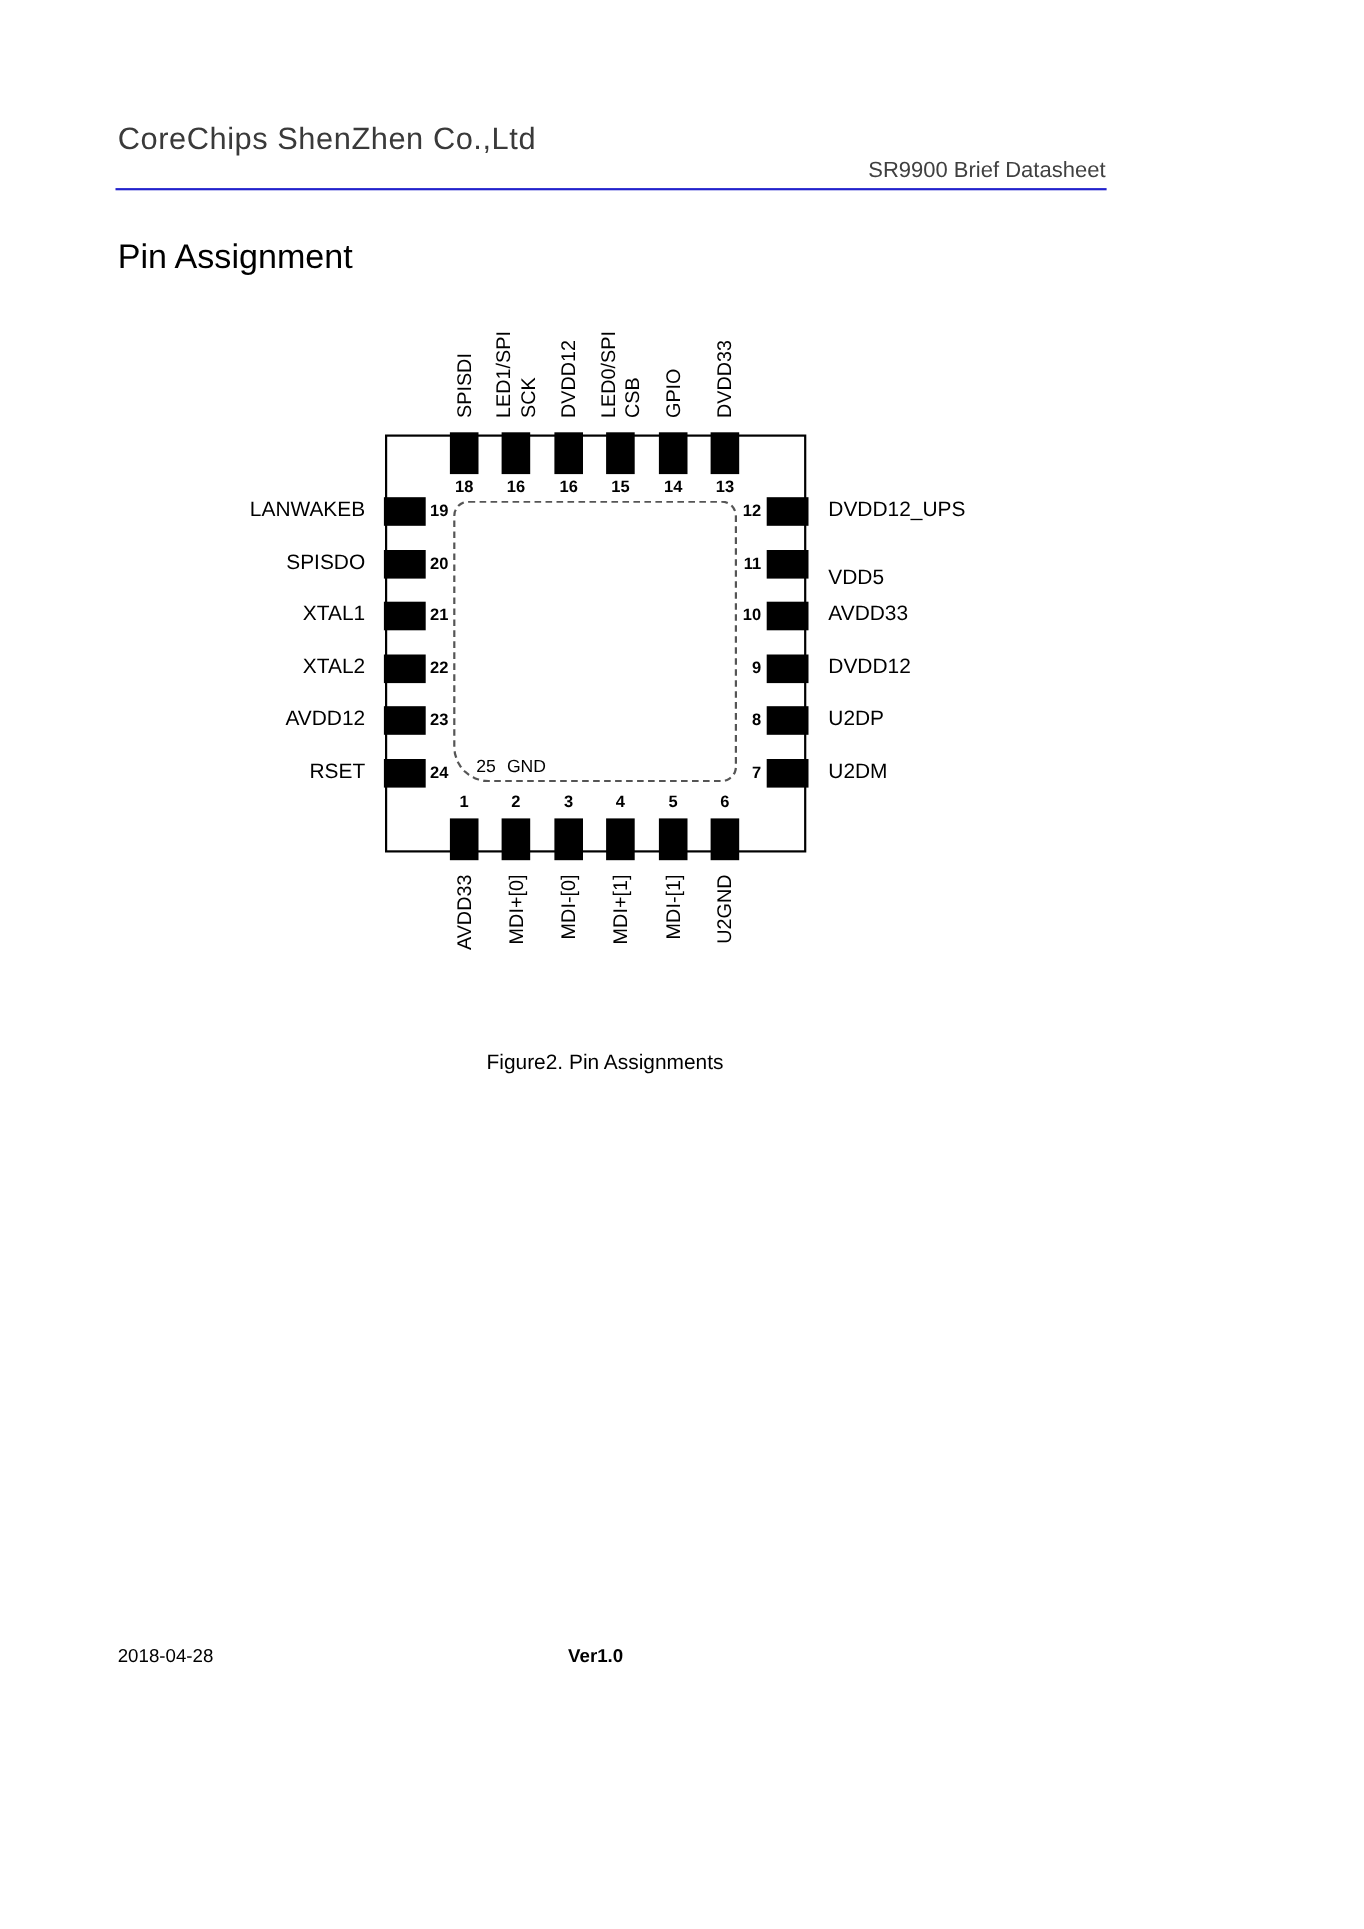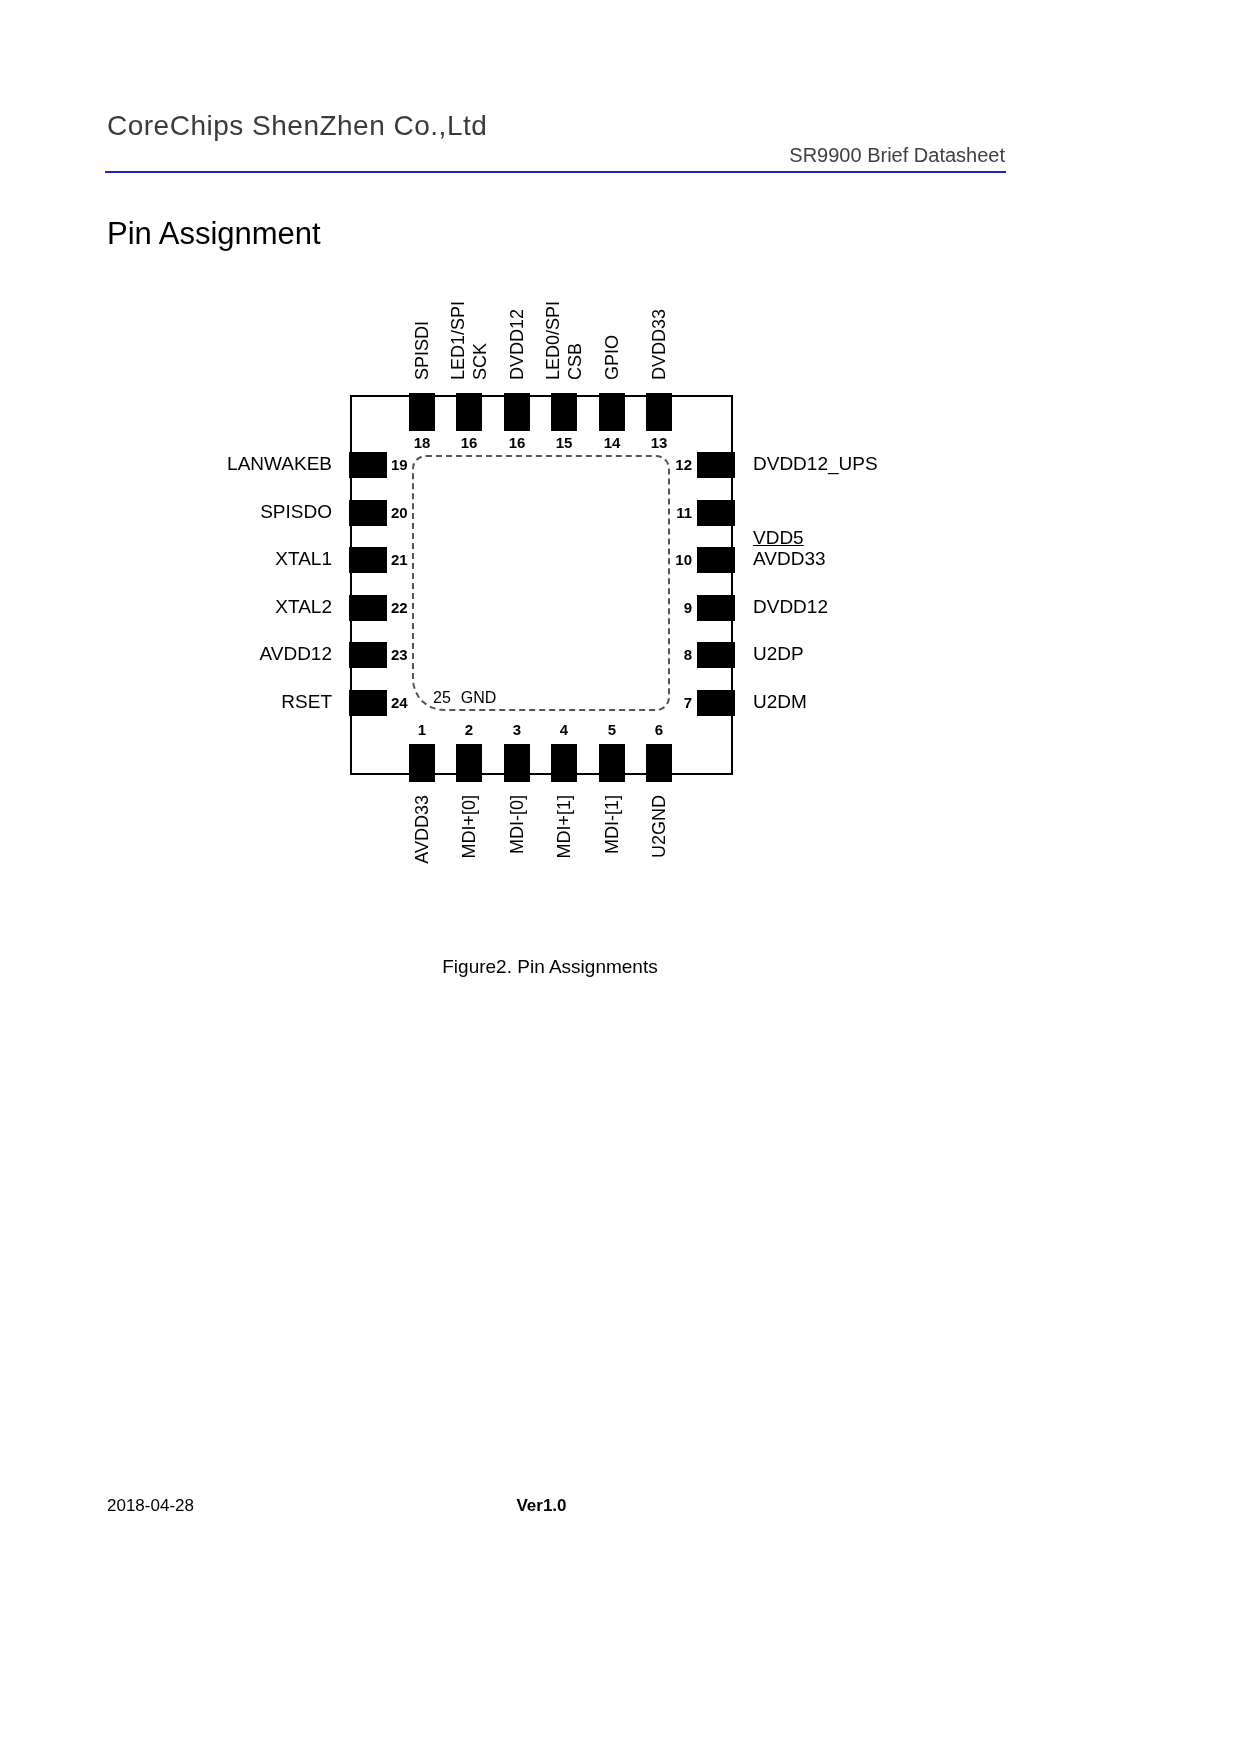--- a/index.html
+++ b/index.html
@@ -149,21 +149,21 @@
       <div style="position: absolute; left: 391px; top: 646px; width: 34px; text-align: left; font: bold 15px &quot;Liberation Sans&quot;, &quot;DejaVu Sans&quot;, sans-serif;">23</div>
       <div style="position: absolute; left: 100px; top: 643px; width: 232px; text-align: right; font-size: 19px; white-space: nowrap;">AVDD12</div>
       <div style="position: absolute; left: 349px; top: 690px; width: 38px; height: 26px; background: rgb(0, 0, 0);"></div>
       <div style="position: absolute; left: 391px; top: 694px; width: 34px; text-align: left; font: bold 15px &quot;Liberation Sans&quot;, &quot;DejaVu Sans&quot;, sans-serif;">24</div>
       <div style="position: absolute; left: 100px; top: 691px; width: 232px; text-align: right; font-size: 19px; white-space: nowrap;">RSET</div>
       <div style="position: absolute; left: 697px; top: 452px; width: 38px; height: 26px; background: rgb(0, 0, 0);"></div>
       <div style="position: absolute; left: 658px; top: 456px; width: 34px; text-align: right; font: bold 15px &quot;Liberation Sans&quot;, &quot;DejaVu Sans&quot;, sans-serif;">12</div>
       <div style="position: absolute; left: 753px; top: 453px; text-align: center; font-size: 19px; white-space: nowrap;">DVDD12_UPS</div>
       <div style="position: absolute; left: 697px; top: 500px; width: 38px; height: 26px; background: rgb(0, 0, 0);"></div>
       <div style="position: absolute; left: 658px; top: 504px; width: 34px; text-align: right; font: bold 15px &quot;Liberation Sans&quot;, &quot;DejaVu Sans&quot;, sans-serif;">11</div>
-      <div style="position: absolute; left: 753px; top: 527px; text-align: right; font-size: 19px; white-space: nowrap; text-decoration: underline;">VDD5</div>
+      <div style="position: absolute; left: 753px; top: 515px; text-align: right; font-size: 19px; white-space: nowrap;">VDD5</div>
       <div style="position: absolute; left: 697px; top: 547px; width: 38px; height: 26px; background: rgb(0, 0, 0);"></div>
       <div style="position: absolute; left: 658px; top: 551px; width: 34px; text-align: right; font: bold 15px &quot;Liberation Sans&quot;, &quot;DejaVu Sans&quot;, sans-serif;">10</div>
       <div style="position: absolute; left: 753px; top: 548px; text-align: left; font-size: 19px; white-space: nowrap;">AVDD33</div>
       <div style="position: absolute; left: 697px; top: 595px; width: 38px; height: 26px; background: rgb(0, 0, 0);"></div>
       <div style="position: absolute; left: 658px; top: 599px; width: 34px; text-align: right; font: bold 15px &quot;Liberation Sans&quot;, &quot;DejaVu Sans&quot;, sans-serif;">9</div>
       <div style="position: absolute; left: 753px; top: 596px; text-align: left; font-size: 19px; white-space: nowrap;">DVDD12</div>
       <div style="position: absolute; left: 697px; top: 642px; width: 38px; height: 26px; background: rgb(0, 0, 0);"></div>
       <div style="position: absolute; left: 658px; top: 646px; width: 34px; text-align: right; font: bold 15px &quot;Liberation Sans&quot;, &quot;DejaVu Sans&quot;, sans-serif;">8</div>
       <div style="position: absolute; left: 753px; top: 643px; text-align: left; font-size: 19px; white-space: nowrap;">U2DP</div>
       <div style="position: absolute; left: 697px; top: 690px; width: 38px; height: 26px; background: rgb(0, 0, 0);"></div>

